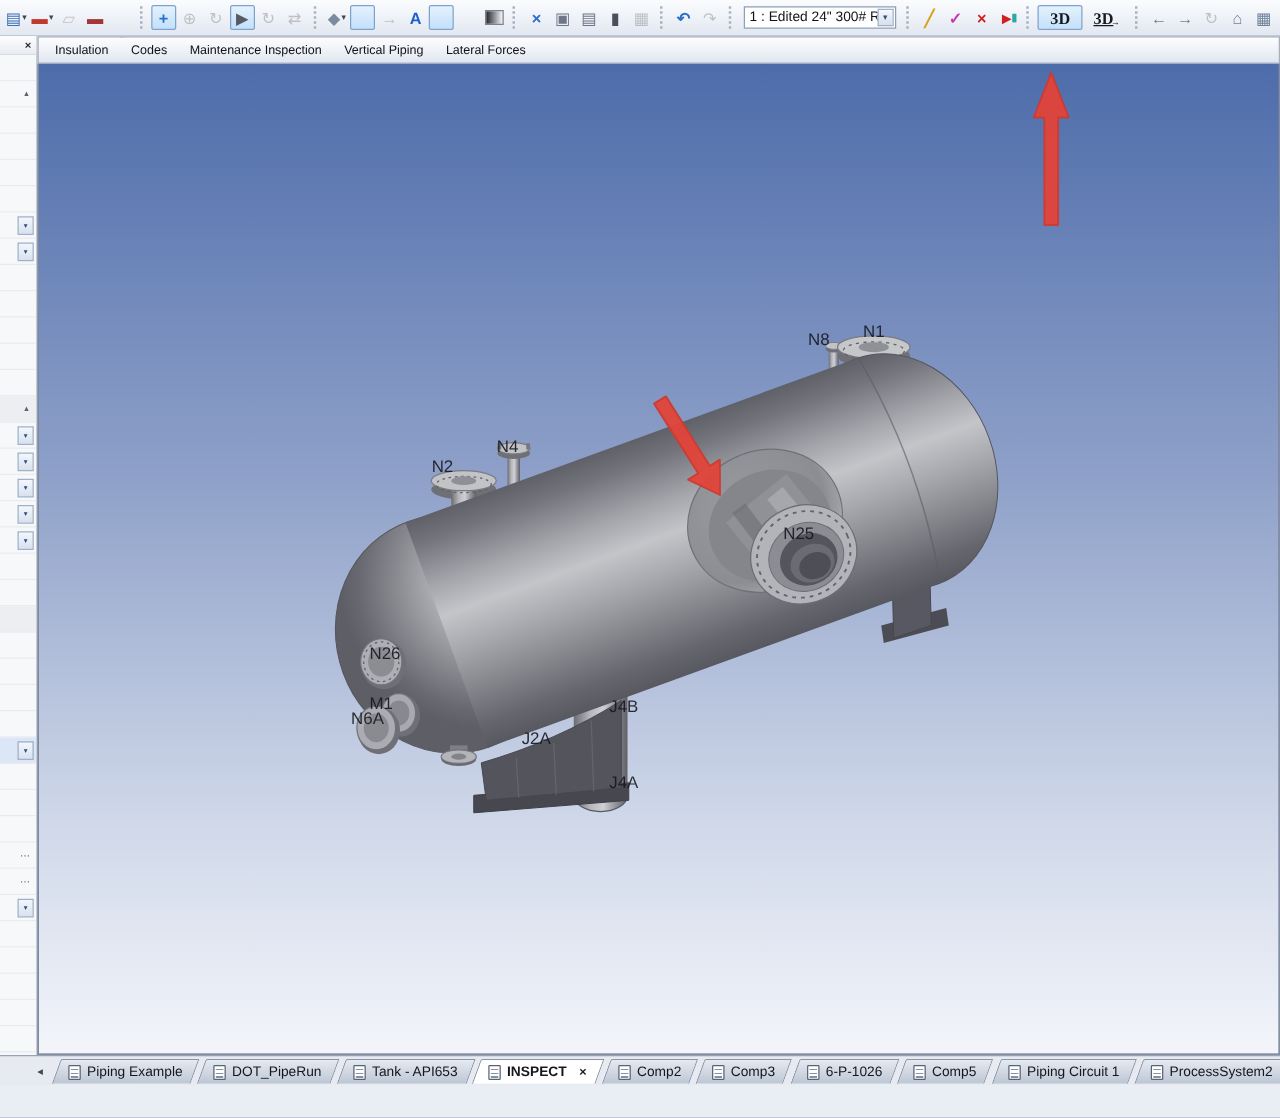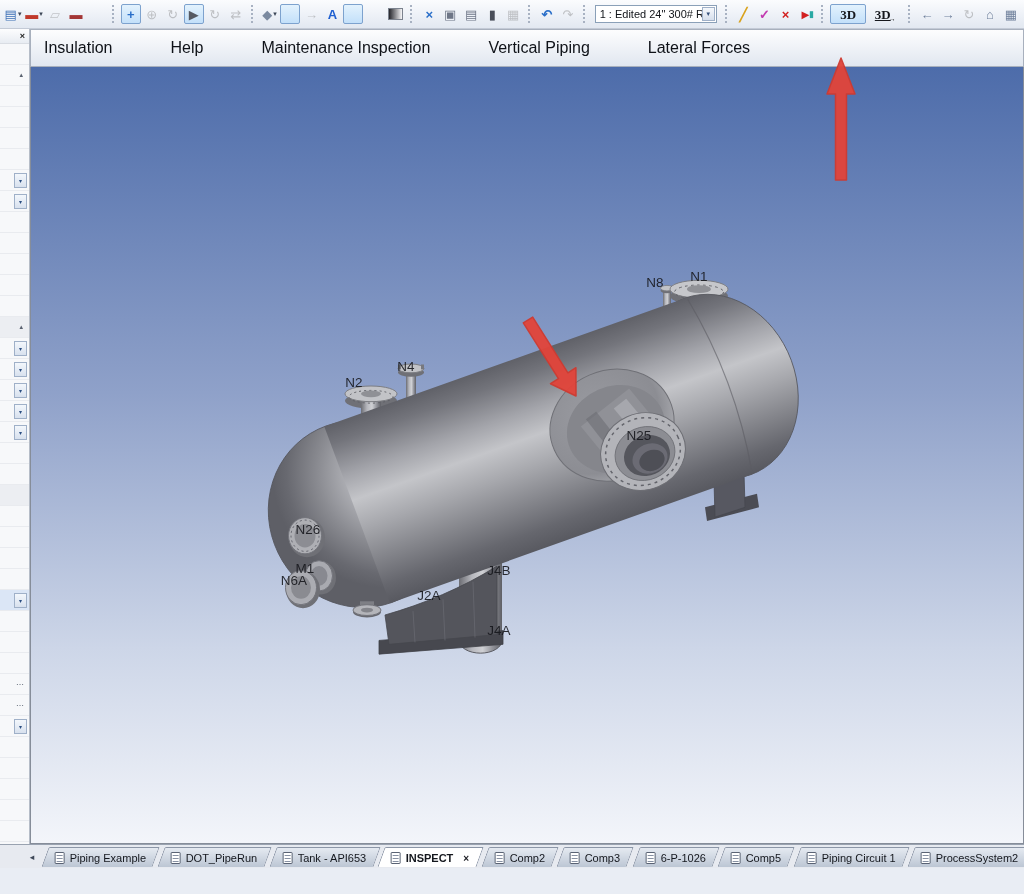--- a/index.html
+++ b/index.html
@@ -43,22 +43,22 @@
   .lp-close{font-size:9px;font-weight:bold;color:#222;line-height:1;}
   .lp-rows{flex:1;overflow:hidden;}
   .lp-row{height:21px;border-bottom:1px solid #e9ebef;display:flex;align-items:center;justify-content:flex-end;padding-right:2px;}
   .lp-row.hd{background:#ecEEf2;background:#eceef2;}
   .lp-row.hl{background:#dbe6f6;}
   .lp-dd{width:13px;height:15px;background:linear-gradient(#f3f7fc,#d8e1ee);border:1px solid #9fb0c8;
          font-size:6px;color:#2c4f82;display:flex;align-items:center;justify-content:center;}
   .lp-up{font-size:7px;color:#5a6270;margin-right:4px;}
   .lp-ell{font-size:8px;color:#5a6270;letter-spacing:1px;margin-right:2px;}
   .workarea{flex:1;display:flex;flex-direction:column;min-width:0;}
-  .ctxtabs{height:38px;flex:none;display:flex;align-items:center;background:linear-gradient(#fdfdfe,#e1e7f0);
-           border:1px solid #a8b0bd;font-size:16px;color:#0f1218;padding-left:4px;gap:40px;}
+  .ctxtabs{height:22px;flex:none;display:flex;align-items:center;background:linear-gradient(#fdfdfe,#e1e7f0);
+           border:1px solid #a8b0bd;font-size:10px;color:#0f1218;padding-left:4px;}
   .ctx-item{padding:0 9px;white-space:nowrap;}
   .viewport{flex:1;position:relative;border:1px solid #868d99;border-top:none;overflow:hidden;background:#5d79ae;}
   svg.scene{position:absolute;inset:0;width:100%;height:100%;display:block;}
   .lbl{font-family:"Liberation Sans",sans-serif;font-size:13.5px;fill:#17181d;opacity:.9;text-anchor:middle;}
   
   .doctabs{height:24px;background:#e7eaf0;border-top:1px solid #99a2b0;display:flex;align-items:flex-start;
            padding:2px 4px 0 0;font-size:11px;}
   .dt-spacer{width:24px;flex:none;}
   .scrollbtn{width:16px;height:19px;flex:none;display:flex;align-items:center;justify-content:center;
              font-size:9px;color:#3e4858;}
@@ -279,21 +279,21 @@
           <div class="lp-row"></div>
           <div class="lp-row"></div>
           <div class="lp-row"></div>
           <div class="lp-row"></div>
         </div>
     </div>
 
     <div class="workarea">
       <div class="ctxtabs" id="ctxtabs">
           <div class="ctx-item">Insulation</div>
-          <div class="ctx-item">Help</div>
+          <div class="ctx-item">Codes</div>
           <div class="ctx-item">Maintenance Inspection</div>
           <div class="ctx-item">Vertical Piping</div>
           <div class="ctx-item">Lateral Forces</div>
         </div>
 
       <div class="viewport">
         <svg class="scene" viewBox="0 0 992 793" preserveAspectRatio="none">
           <defs>
             <linearGradient id="sky" x1="0" y1="0" x2="0" y2="1">
               <stop offset="0" stop-color="#4d6caa"></stop>

